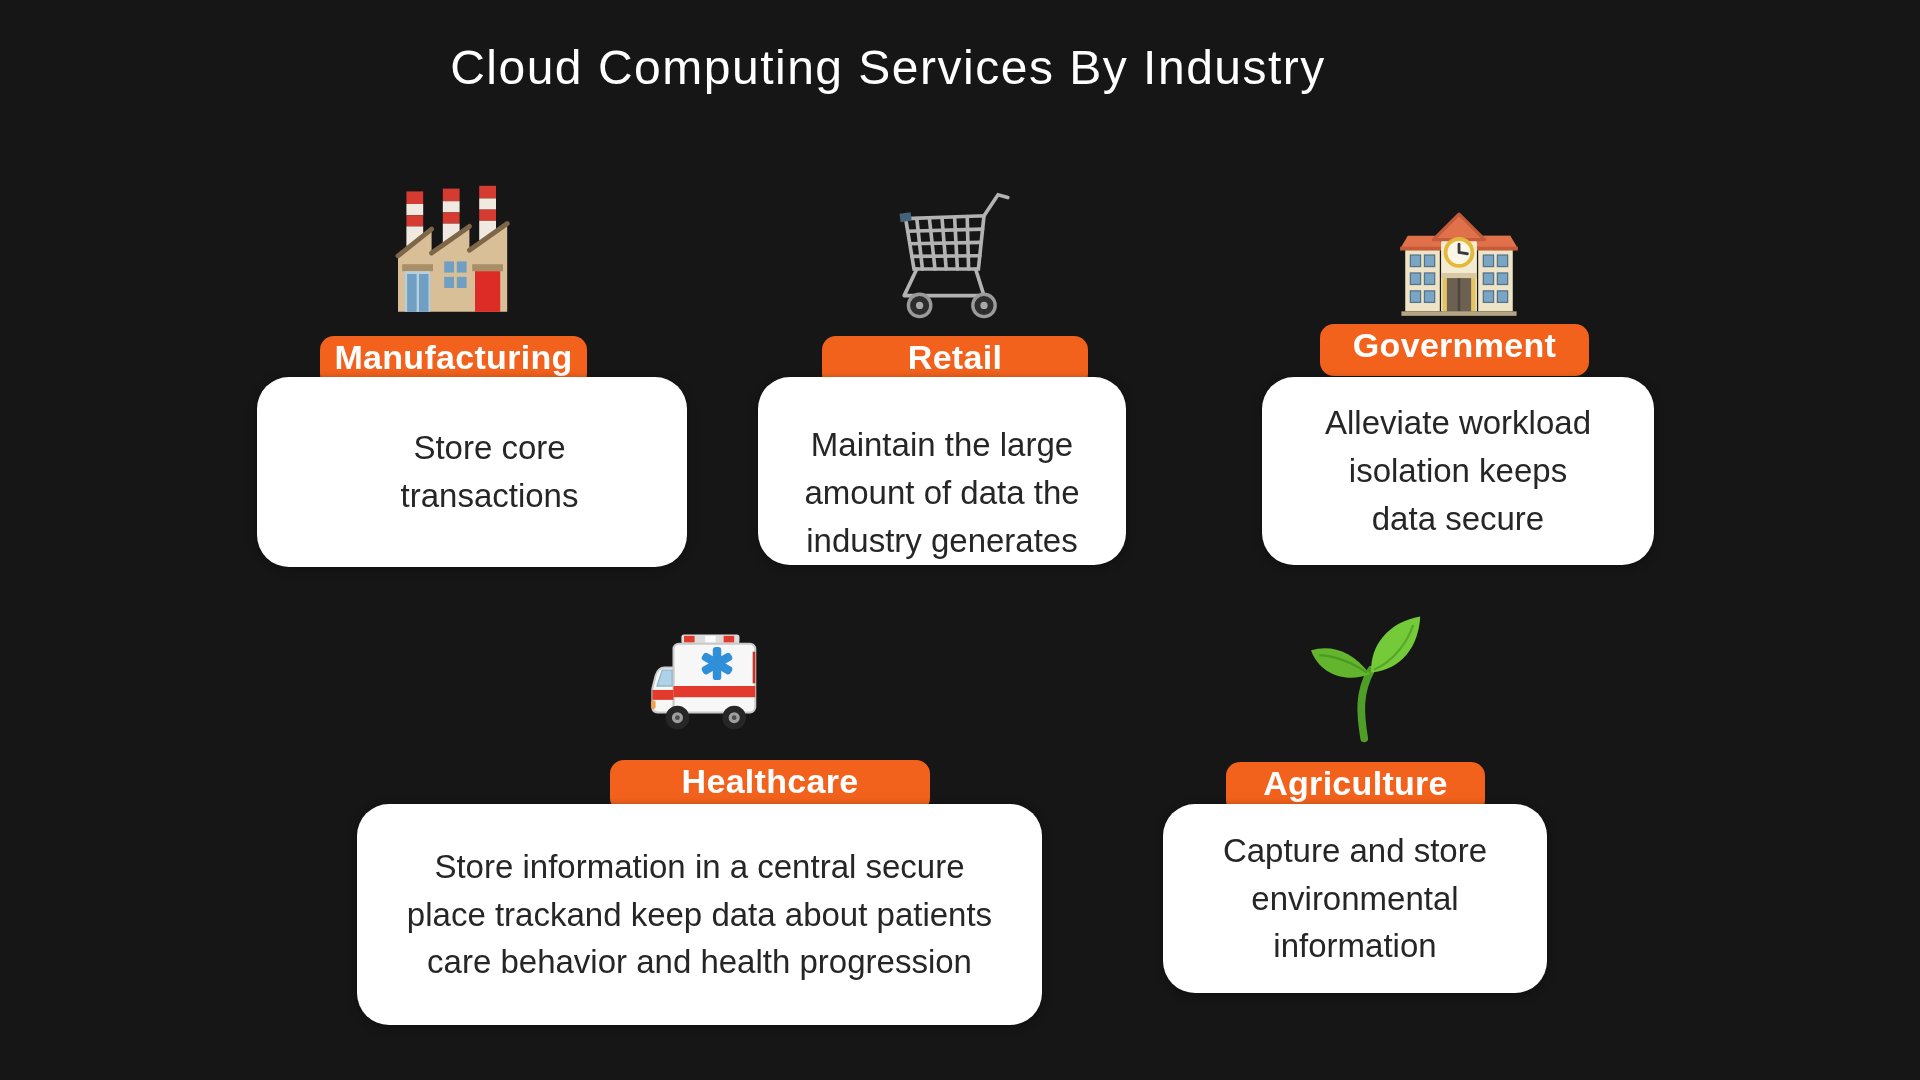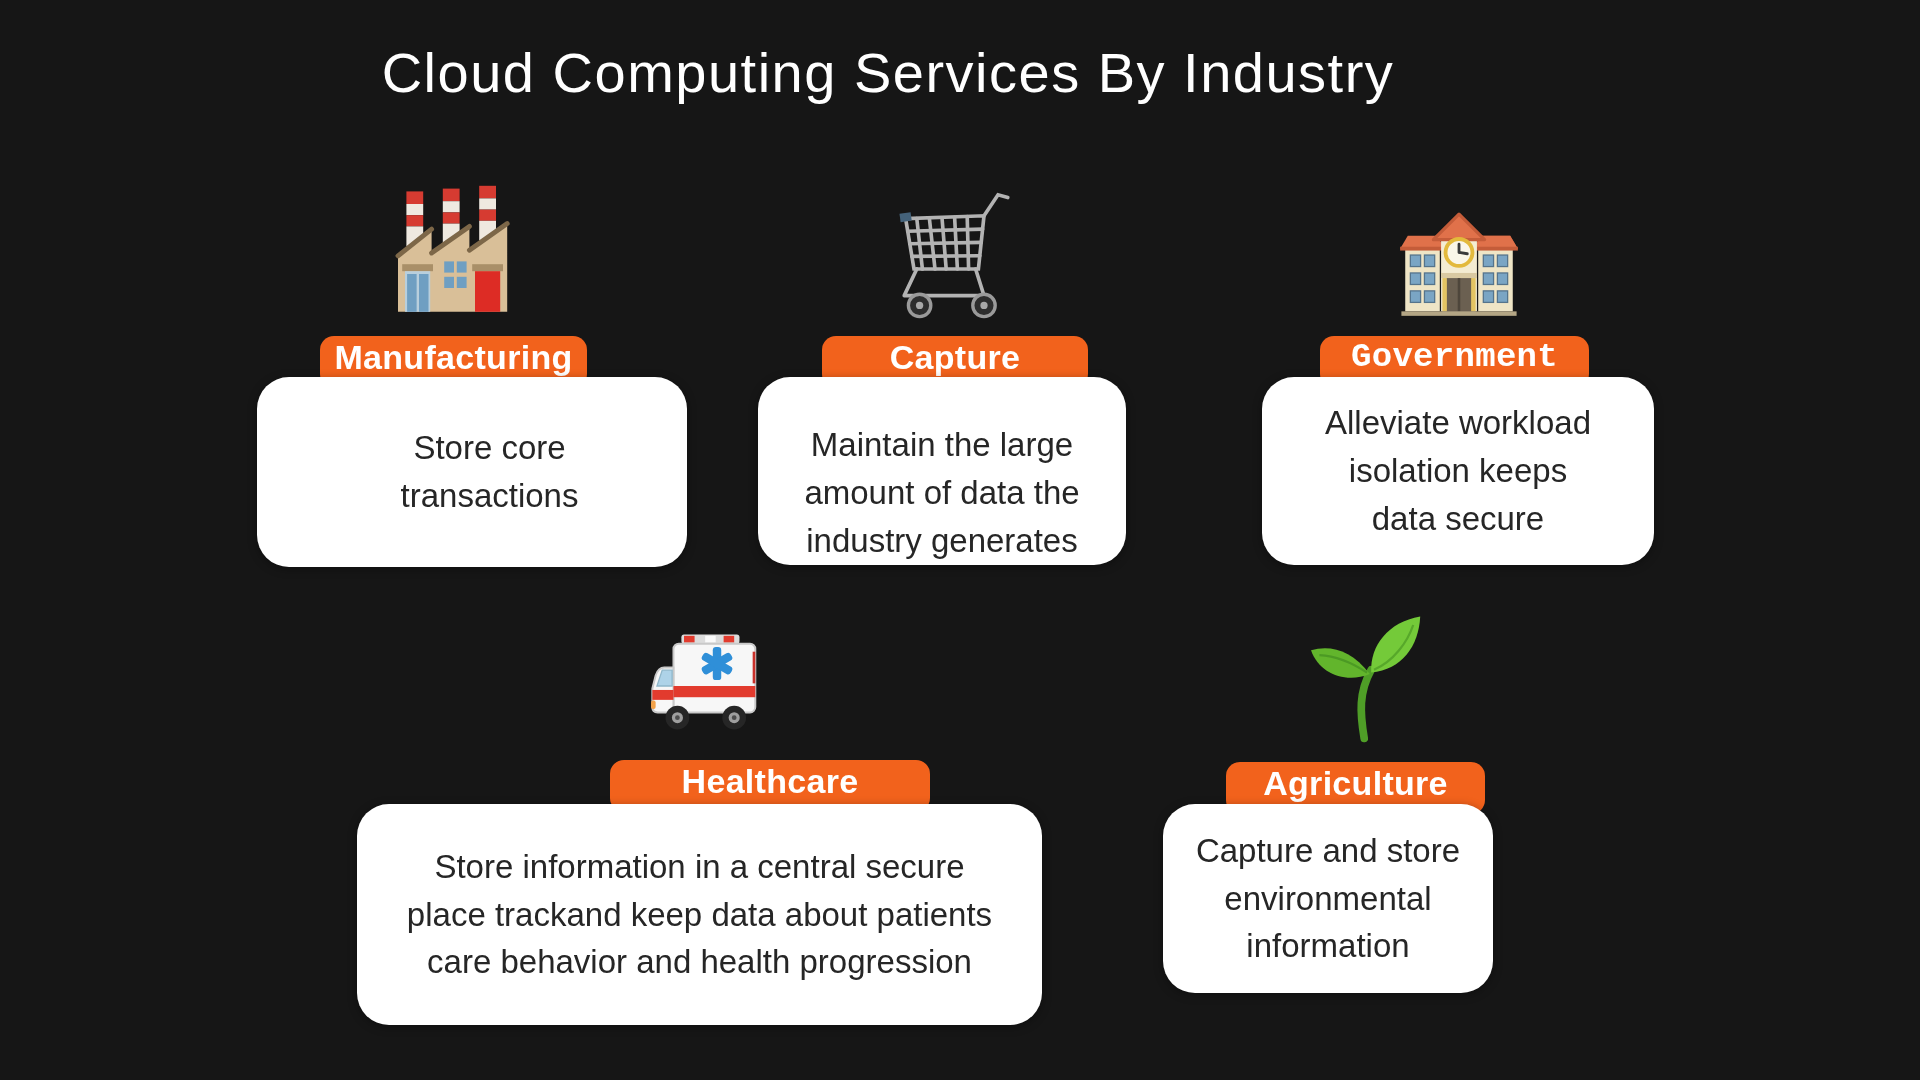--- a/index.html
+++ b/index.html
@@ -4,21 +4,21 @@
 <style>
   html,body{margin:0;padding:0;background:#161616;}
   #stage{
     position:relative;width:1920px;height:1080px;overflow:hidden;
     background:#161616;
     font-family:"Liberation Sans", sans-serif;
   }
   .page-title{
     position:absolute;left:0;top:40px;width:1776px;
     text-align:center;color:#ffffff;
-    font-size:56px;font-weight:400;letter-spacing:1.5px;
+    font-size:48px;font-weight:400;letter-spacing:1.5px;
   }
   .group{position:absolute;left:0;top:0;width:0;height:0;}
   .icon{position:absolute;}
   .icon svg{display:block;width:100%;height:100%;}
   .badge{
     position:absolute;height:52px;border-radius:14px;
     background:#F2621C;z-index:1;
     display:flex;justify-content:center;align-items:flex-start;
   }
   .badge-label{
@@ -37,30 +37,30 @@
   
   .g-manufacturing .icon {left:384px; top:183px; width:140px; height:140px;}
   .g-manufacturing .badge{left:320px; top:336px; width:267px;}
   .g-manufacturing .card {left:257px; top:377px; width:395px; height:190px;padding-left:35px;}
 
   .g-retail .icon {left:886px; top:185px; width:140px; height:140px;}
   .g-retail .badge{left:822px; top:336px; width:266px;}
   .g-retail .card {left:758px; top:377px; width:368px; height:188px;align-items:flex-end;}
 
   .g-government .icon {left:1389px; top:200px; width:140px; height:128px;}
-  .g-government .badge{left:1320px; top:336px; width:269px;font-family:Liberation Mono, monospace;}
+  .g-government .badge{left:1320px; top:324px; width:269px;}
   .g-government .card {left:1262px; top:377px; width:392px; height:188px;}
 
   .g-healthcare .icon {left:630px; top:620px; width:145px; height:132px;}
   .g-healthcare .badge{left:570px; top:760px; width:320px;margin-left:40px;}
   .g-healthcare .card {left:357px; top:804px; width:685px; height:221px;}
 
   .g-agriculture .icon {left:1286px; top:604px; width:148px; height:140px;}
   .g-agriculture .badge{left:1226px; top:762px; width:259px;}
-  .g-agriculture .card {left:1163px; top:804px; width:330px; height:189px;}
+  .g-agriculture .card {left:1163px; top:804px; width:384px; height:189px;}
 </style>
 </head>
 <body>
 
 <div id="stage">
 
   <div class="page-title">Cloud Computing Services By Industry</div>
 
   <div class="group g-manufacturing">
     <div class="icon">
@@ -111,21 +111,21 @@
           <path d="M22 60 L13 79 M64 60 L70 79 M13 79 L72 79"></path>
         </g>
         <rect x="10" y="20" width="8" height="6" fill="#44627a" transform="rotate(-8 14 23)"></rect>
         <circle cx="24" cy="86" r="8" fill="#2d2d2d" stroke="#9a9a9a" stroke-width="2.4"></circle>
         <circle cx="24" cy="86" r="2.6" fill="#a8a8a8"></circle>
         <circle cx="70" cy="86" r="8" fill="#2d2d2d" stroke="#9a9a9a" stroke-width="2.4"></circle>
         <circle cx="70" cy="86" r="2.6" fill="#a8a8a8"></circle>
       </svg>
     </div>
     <div class="badge">
-      <span class="badge-label">Capture</span>
+      <span class="badge-label">Retail</span>
     </div>
     <div class="card">
       <div class="card-text">Maintain the large
 amount of data the
 industry generates</div>
     </div>
   </div>
 
   <div class="group g-government">
     <div class="icon">

